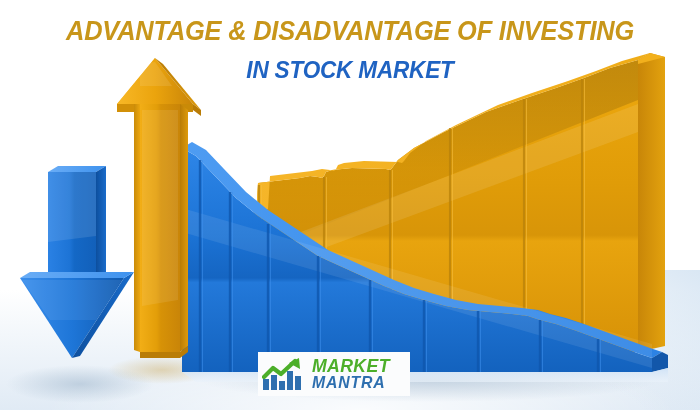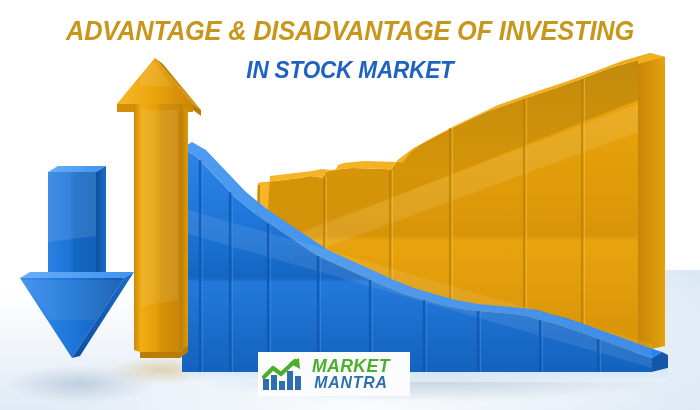--- a/index.html
+++ b/index.html
@@ -96,21 +96,20 @@
     left: 258px;
     top: 352px;
     width: 152px;
     height: 44px;
     background: #fbfcfd;
     z-index: 60;
     display: flex;
     align-items: center;
     padding: 2px 4px;
     box-sizing: border-box;
-    text-align: center;
   }
   #logo .logo-mark {
     width: 46px;
     height: 34px;
     flex: 0 0 auto;
   }
   #logo .logo-words {
     margin-left: 4px;
     line-height: 0.92;
     transform: scaleX(0.93);

